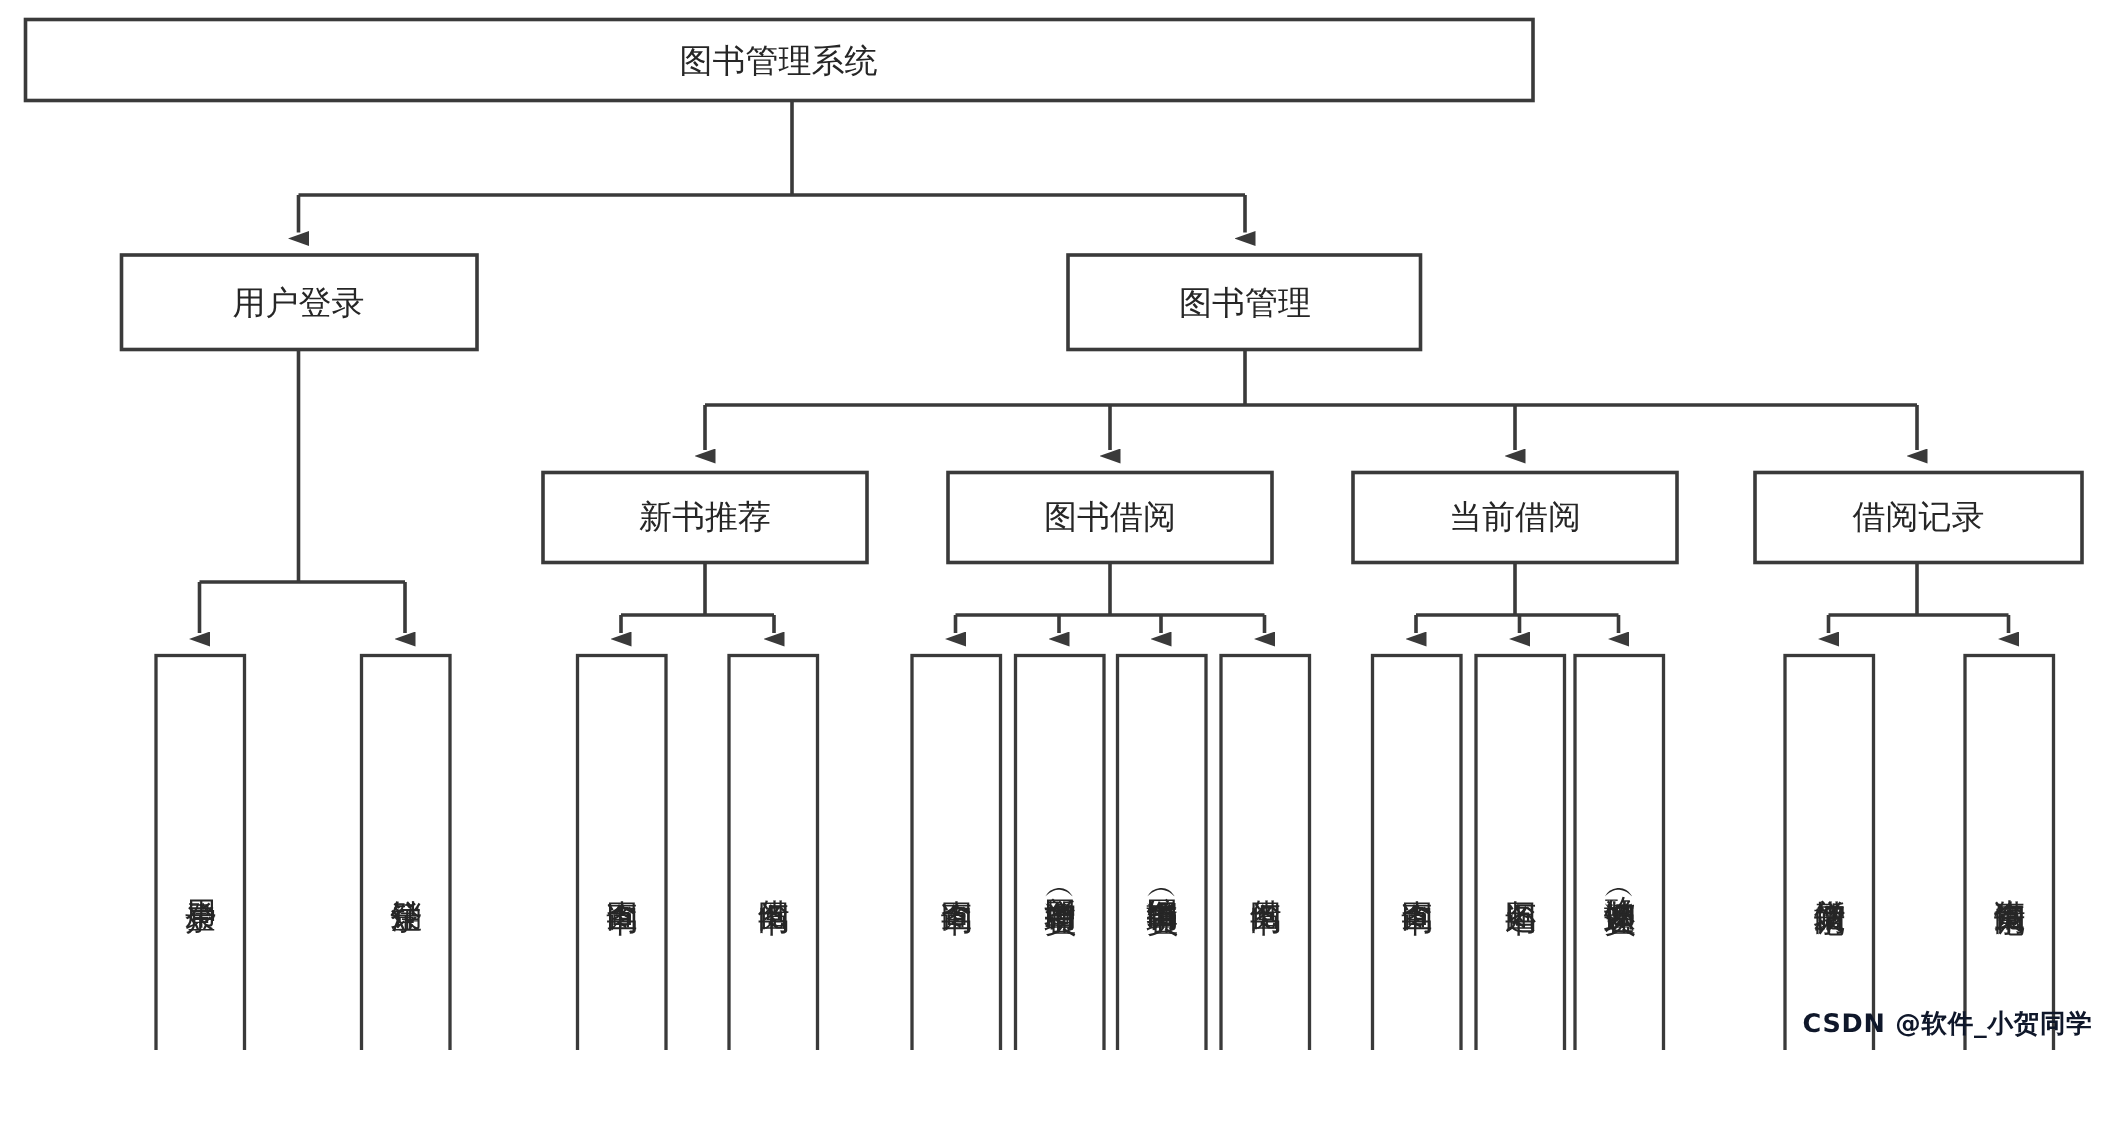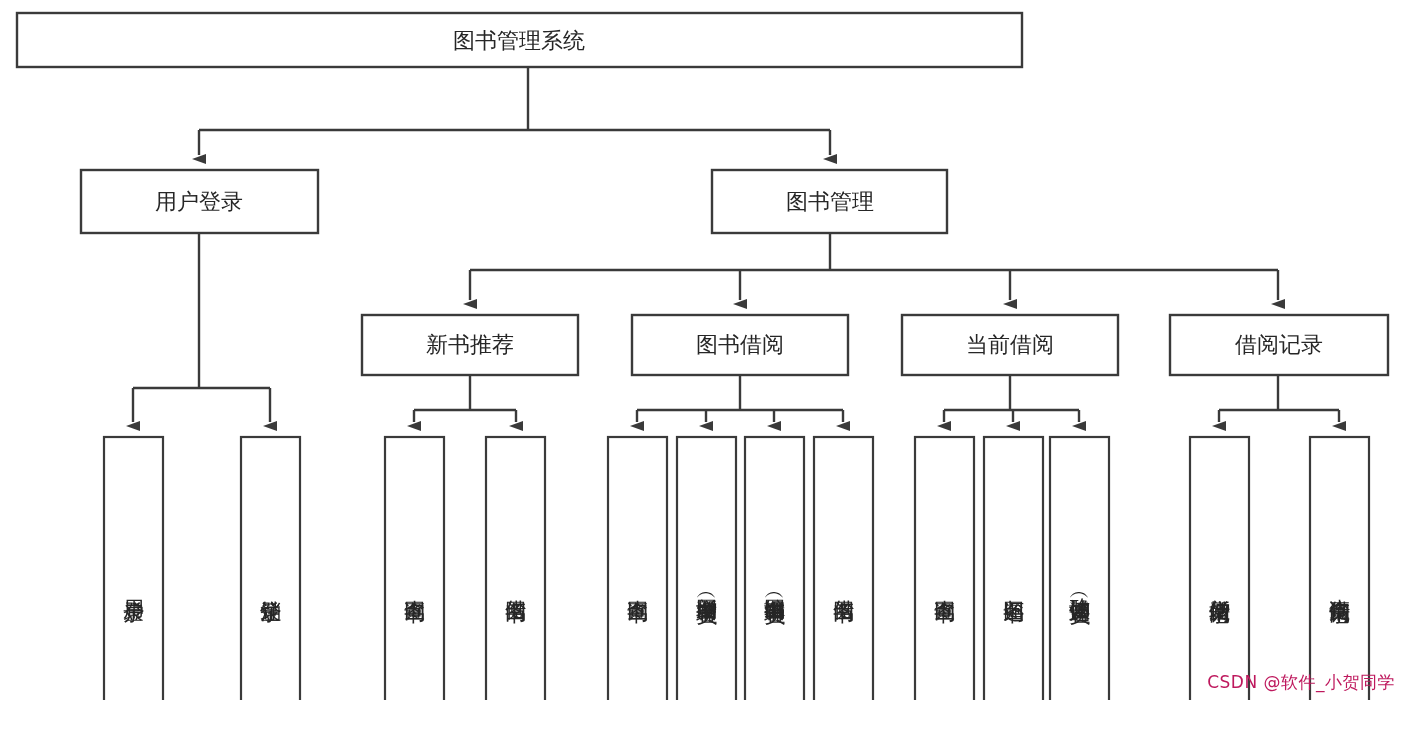--- a/index.html
+++ b/index.html
@@ -63,23 +63,24 @@
     color: #262626;
     pointer-events: none;
     white-space: nowrap;
   }
   .watermark {
     position: absolute;
     right: 10px;
     bottom: 6px;
     font-family: "DejaVu Sans", "Liberation Sans", sans-serif;
     font-size: 17px;
-    color: #be185d;
+    color: #0f172a;
     letter-spacing: 0.5px;
     white-space: nowrap;
+    font-weight: bold;
   }
 </style>
 </head>
 <body>
 
 <div id="diagram-root">
 
   <svg class="canvas" viewBox="0 0 1405 747">
     <defs>
       <marker id="arrow" markerWidth="10" markerHeight="14" refX="1" refY="7" orient="auto" markerUnits="userSpaceOnUse">

